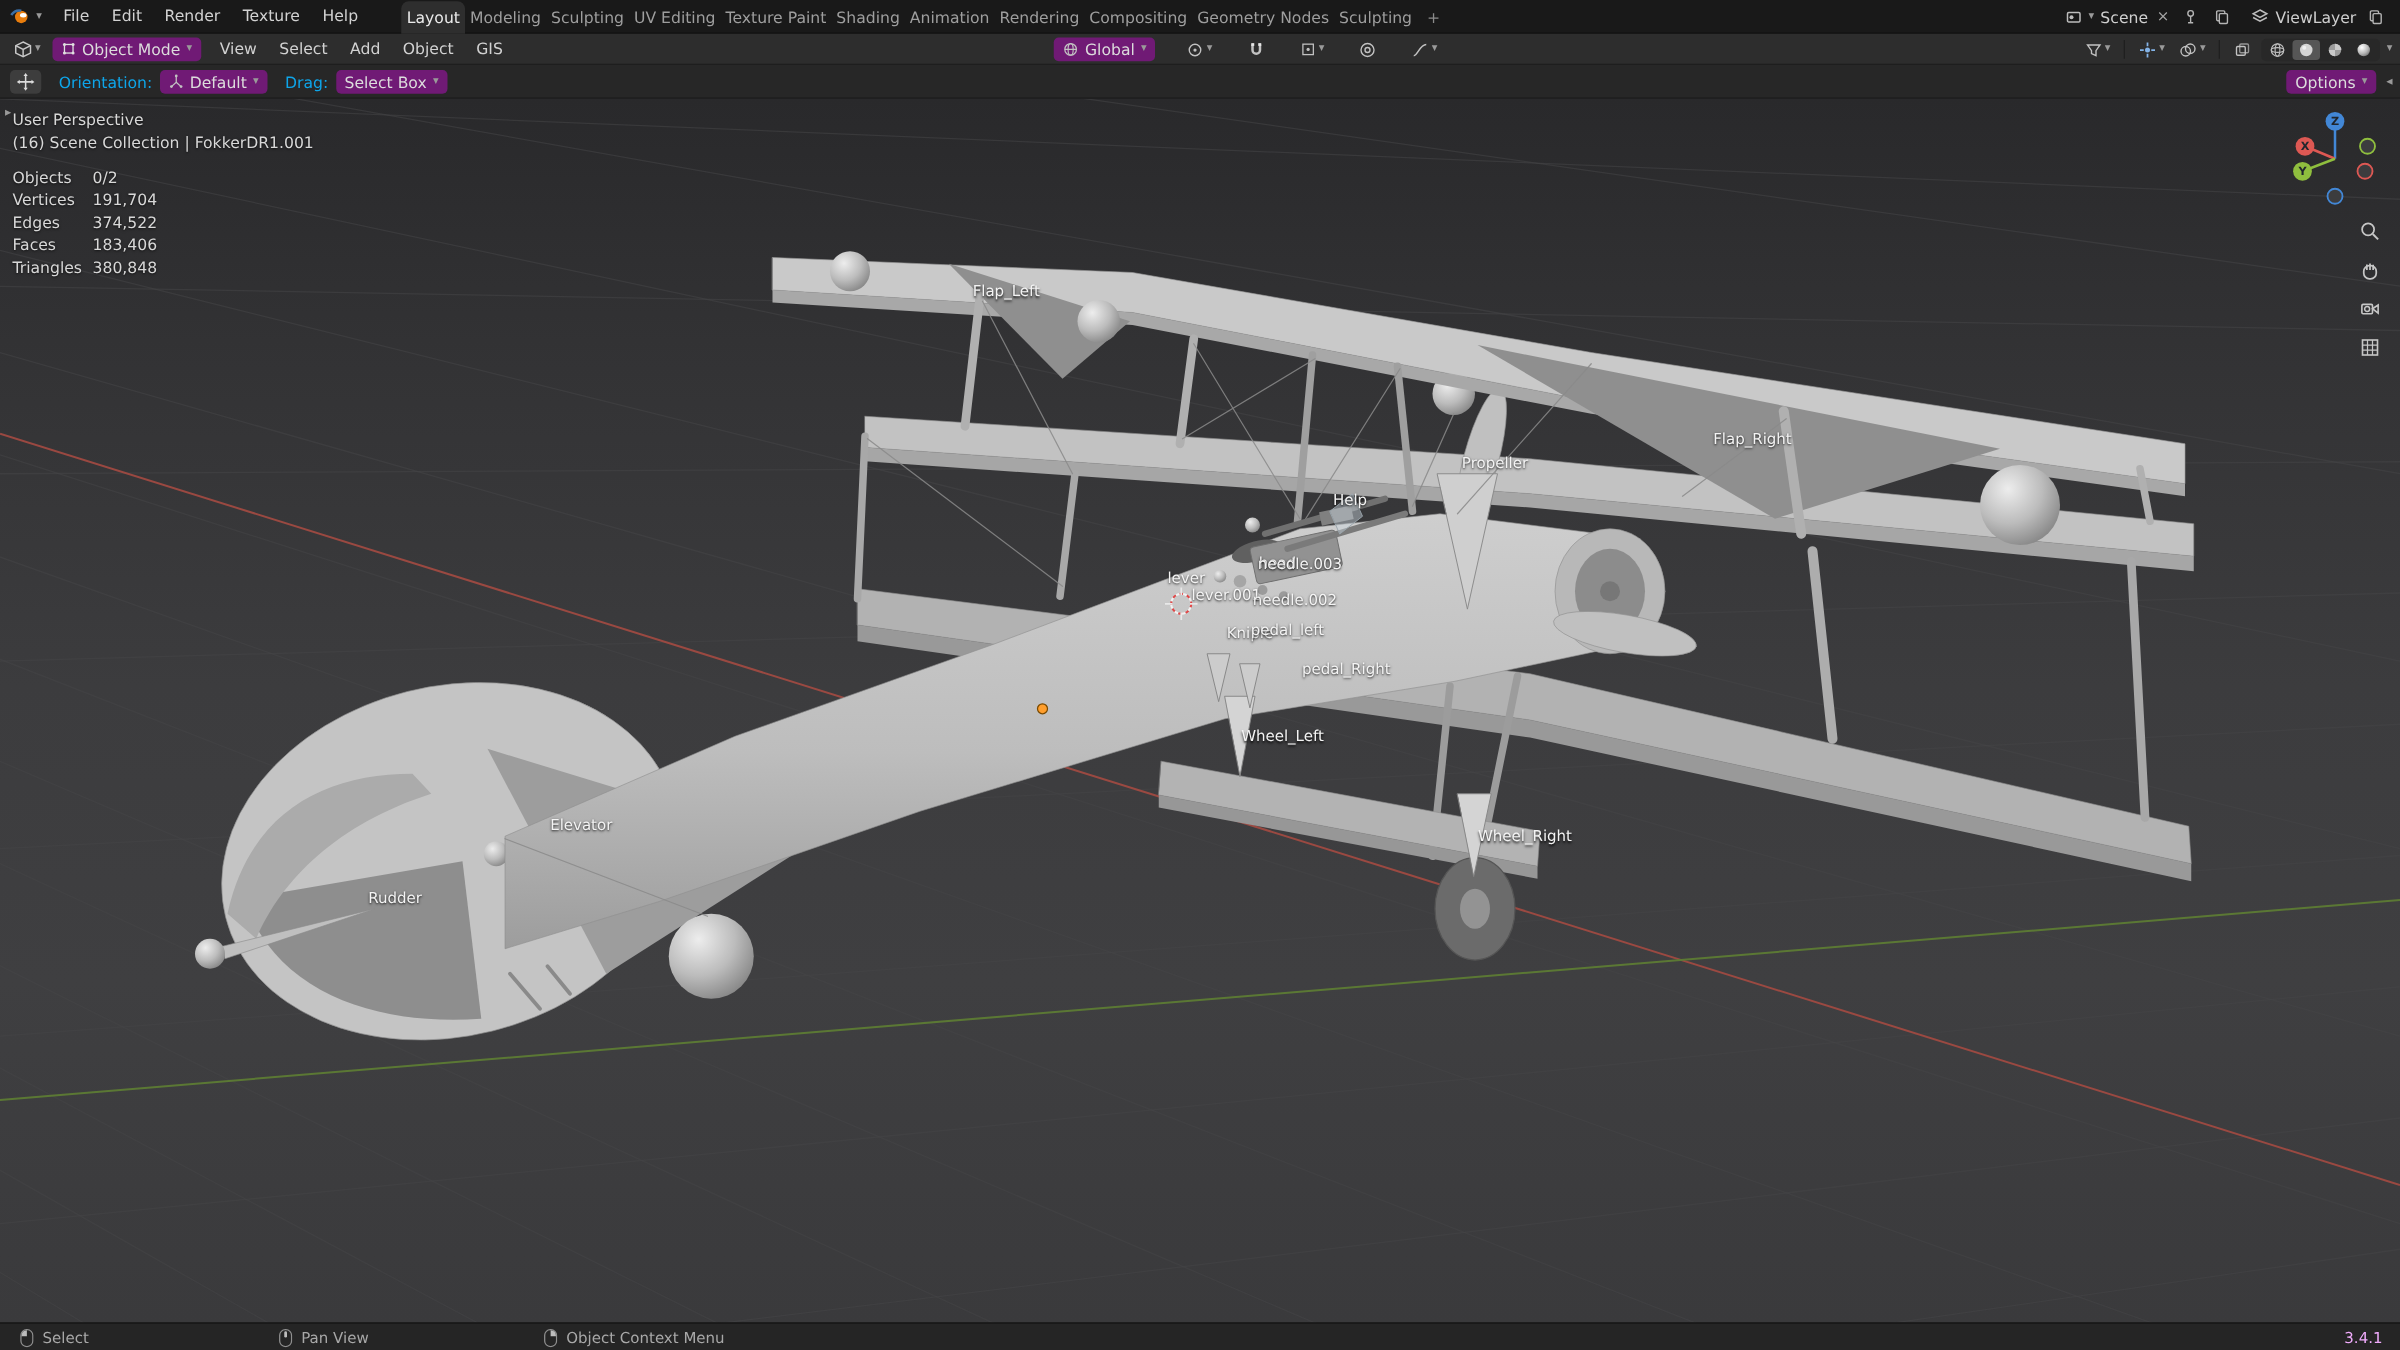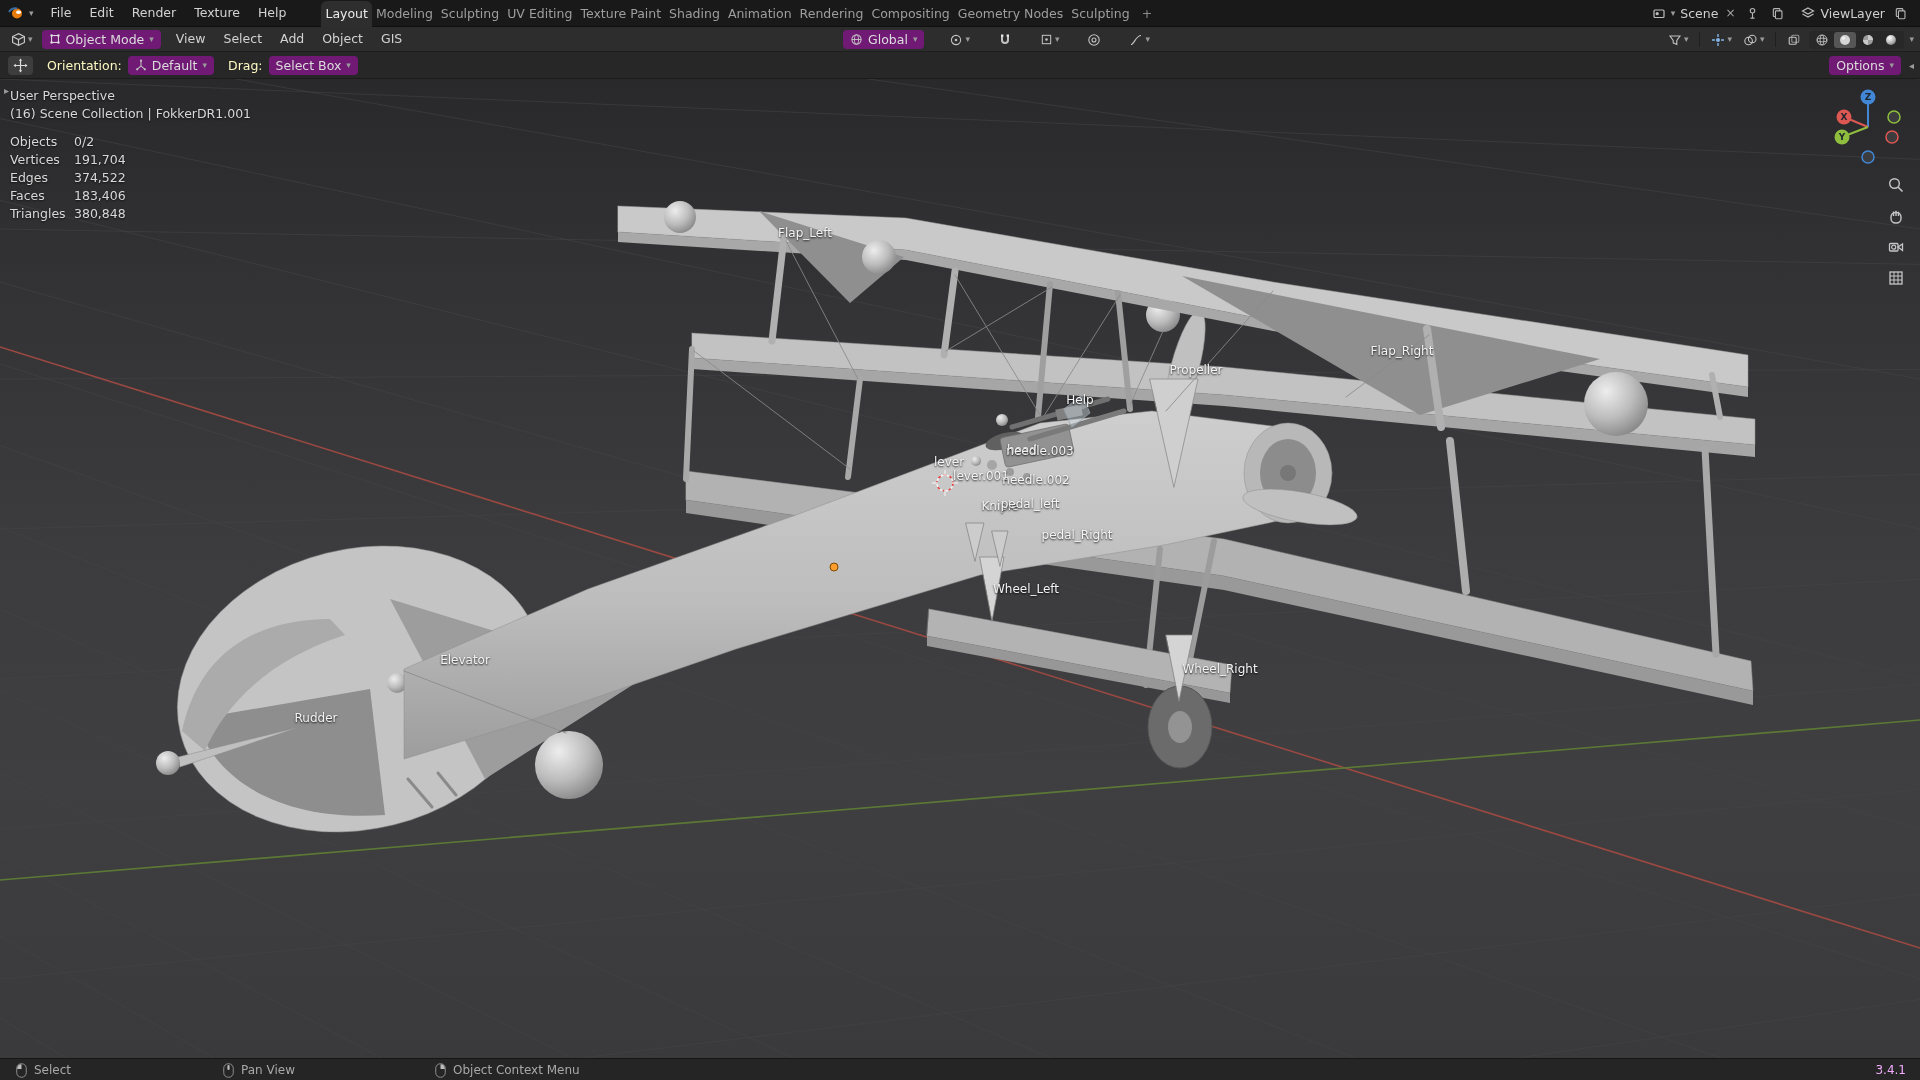--- a/index.html
+++ b/index.html
@@ -27,21 +27,21 @@
   #vh-menus{display:flex;align-items:flex-end}
   #vh-menus .menu-item{line-height:24px}
   .vh-center{position:absolute;left:843px;top:0;height:25px;display:flex;align-items:center;gap:22px}
   .vh-right{position:absolute;right:6px;top:0;height:25px;display:flex;align-items:center;gap:5px}
   .sep{width:1px;height:15px;background:#1f1f1f;margin:0 3px}
   .shade-group{display:flex;align-items:center;background:#282828;border-radius:4px;padding:1px 2px;gap:1px}
   .shade-btn{display:inline-flex;align-items:center;padding:1px 4px;border-radius:3px}
   .shade-btn.active{background:#565656}
   
   .toolbar{position:absolute;left:0;top:52px;width:1920px;height:27px;background:#272727;display:flex;align-items:center;border-bottom:1px solid #1b1b1b;color:#c4c4c4}
-  .toolbar .lbl{color:#fef9c3;margin:0 6px 0 14px}
+  .toolbar .lbl{color:#0ea5e9;margin:0 6px 0 14px}
   .tool-active{display:inline-flex;align-items:center;background:#3d3d3d;border-radius:4px;padding:2px 5px;margin-left:8px}
   .toolbar-right{margin-left:auto;display:flex;align-items:center;gap:8px;padding-right:6px}
   
   #viewport{position:absolute;left:0;top:79px;width:1920px;height:979px;overflow:hidden;
     background:linear-gradient(180deg,#29292b 0%,#333335 22%,#3c3c3e 48%,#3f3f41 72%,#3a3a3c 100%)}
   #scene{position:absolute;left:0;top:0}
   .obj-label{position:absolute;transform:translate(-50%,-50%);font-size:12px;color:#f4f4f4;text-shadow:0 1px 2px rgba(0,0,0,.9);white-space:nowrap;pointer-events:none}
   #overlay-info{position:absolute;left:10px;top:8px;font-size:12.5px;line-height:18px;color:#d8d8d8;text-shadow:0 1px 2px rgba(0,0,0,.65)}
   #stats-rows{margin-top:10px}
   .stat-row{display:flex}

